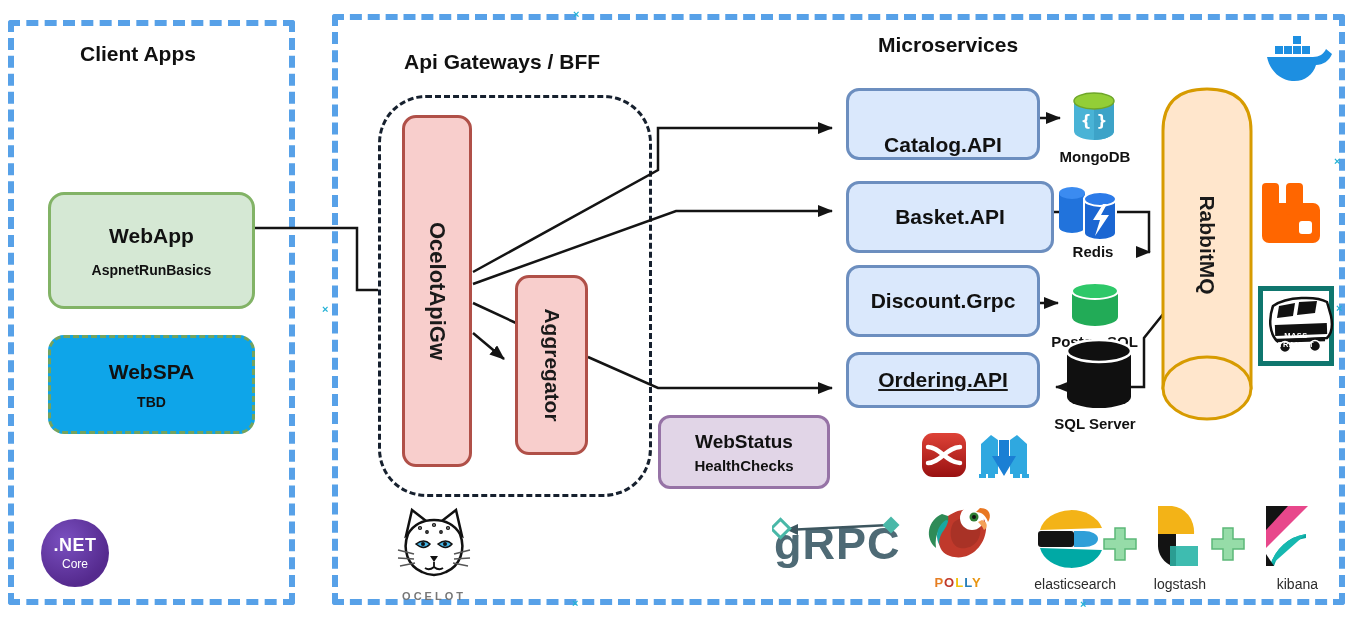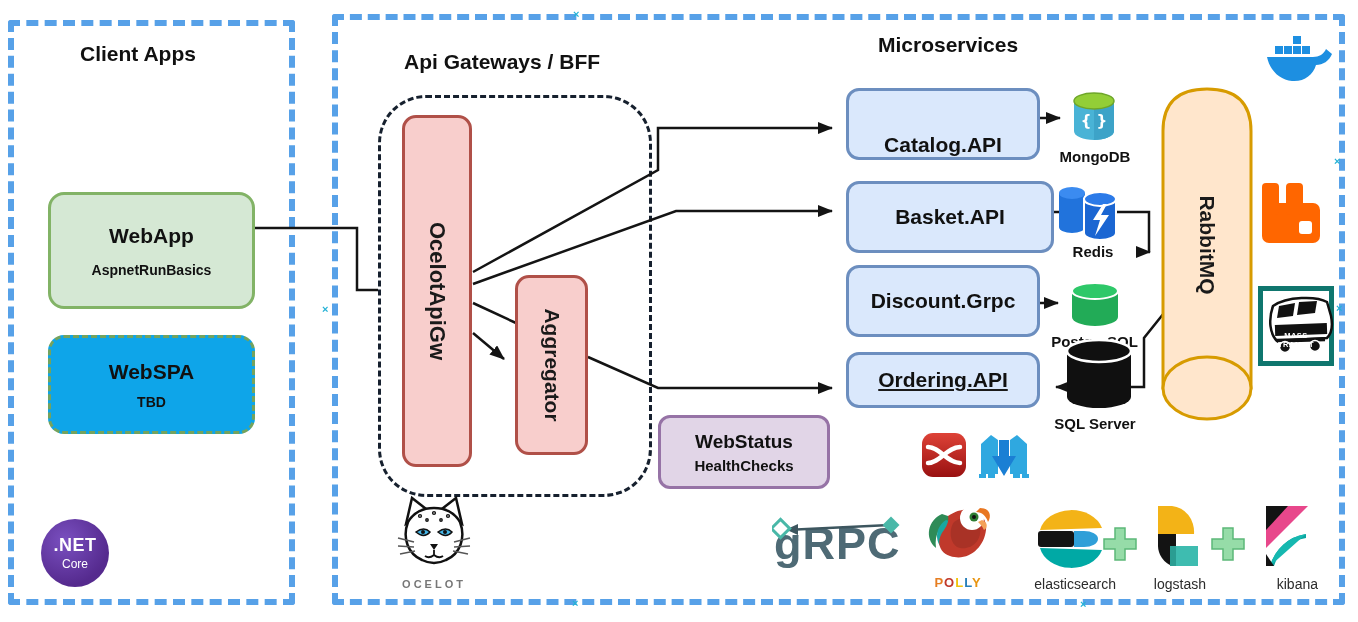--- a/index.html
+++ b/index.html
@@ -198,21 +198,21 @@
       <polygon points="6,46 6,16 16,7 23,12 23,46 16,46"></polygon>
       <polygon points="52,46 52,16 42,7 35,12 35,46 42,46"></polygon>
       <rect x="4" y="46" width="7" height="4"></rect>
         <rect x="13" y="46" width="7" height="4"></rect>
       <rect x="38" y="46" width="7" height="4"></rect>
         <rect x="47" y="46" width="7" height="4"></rect>
     </g>
     <polygon points="24,12 34,12 34,28 41,28 29,48 17,28 24,28" fill="#1b7fd4"></polygon>
   </svg>
 
-  <div class="abs" style="left:390px;top:494px;width:88px;height:96px;">
+  <div class="abs" style="left:390px;top:506px;width:88px;height:96px;">
     <svg class="abs" style="left:6px;top:0;" width="76" height="76" viewBox="0 0 76 76">
       <polygon points="10,30 16,4 34,18" fill="#fff" stroke="#111" stroke-width="2.5"></polygon>
       <polygon points="66,30 60,4 42,18" fill="#fff" stroke="#111" stroke-width="2.5"></polygon>
       <path d="M12,28 C6,44 12,60 26,66 C34,70 42,70 50,66 C64,60 70,44 64,28 C58,18 48,14 38,14 C28,14 18,18 12,28 Z" fill="#fff" stroke="#111" stroke-width="2.5"></path>
       <path d="M20,38 q8,-6 14,0 q-6,7 -14,0 z" fill="#45b6e8" stroke="#111" stroke-width="1.5"></path>
       <path d="M42,38 q8,-6 14,0 q-6,7 -14,0 z" fill="#45b6e8" stroke="#111" stroke-width="1.5"></path>
       <circle cx="27" cy="38" r="2" fill="#111"></circle>
         <circle cx="49" cy="38" r="2" fill="#111"></circle>
       <polygon points="34,50 42,50 38,56" fill="#111"></polygon>
       <path d="M38,56 v5 M38,61 q-5,4 -9,1 M38,61 q5,4 9,1" fill="none" stroke="#111" stroke-width="1.8"></path>

